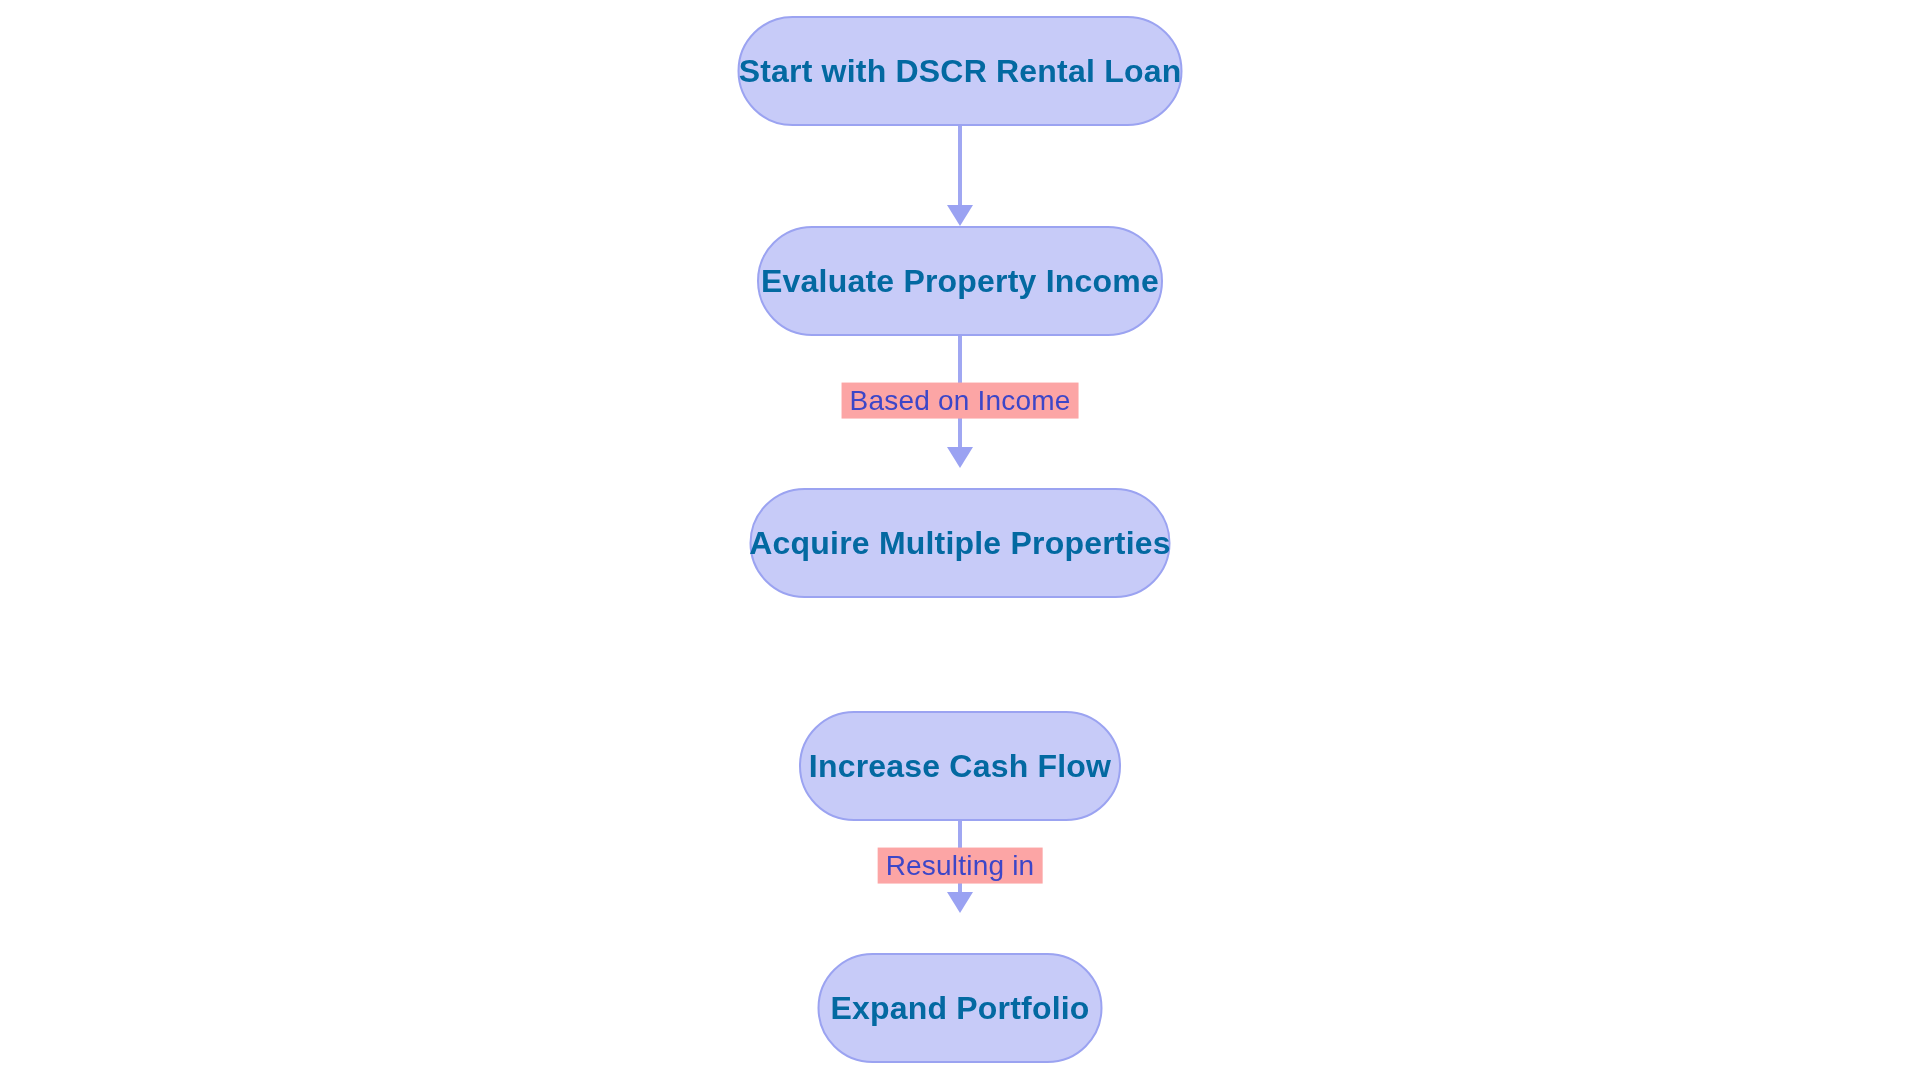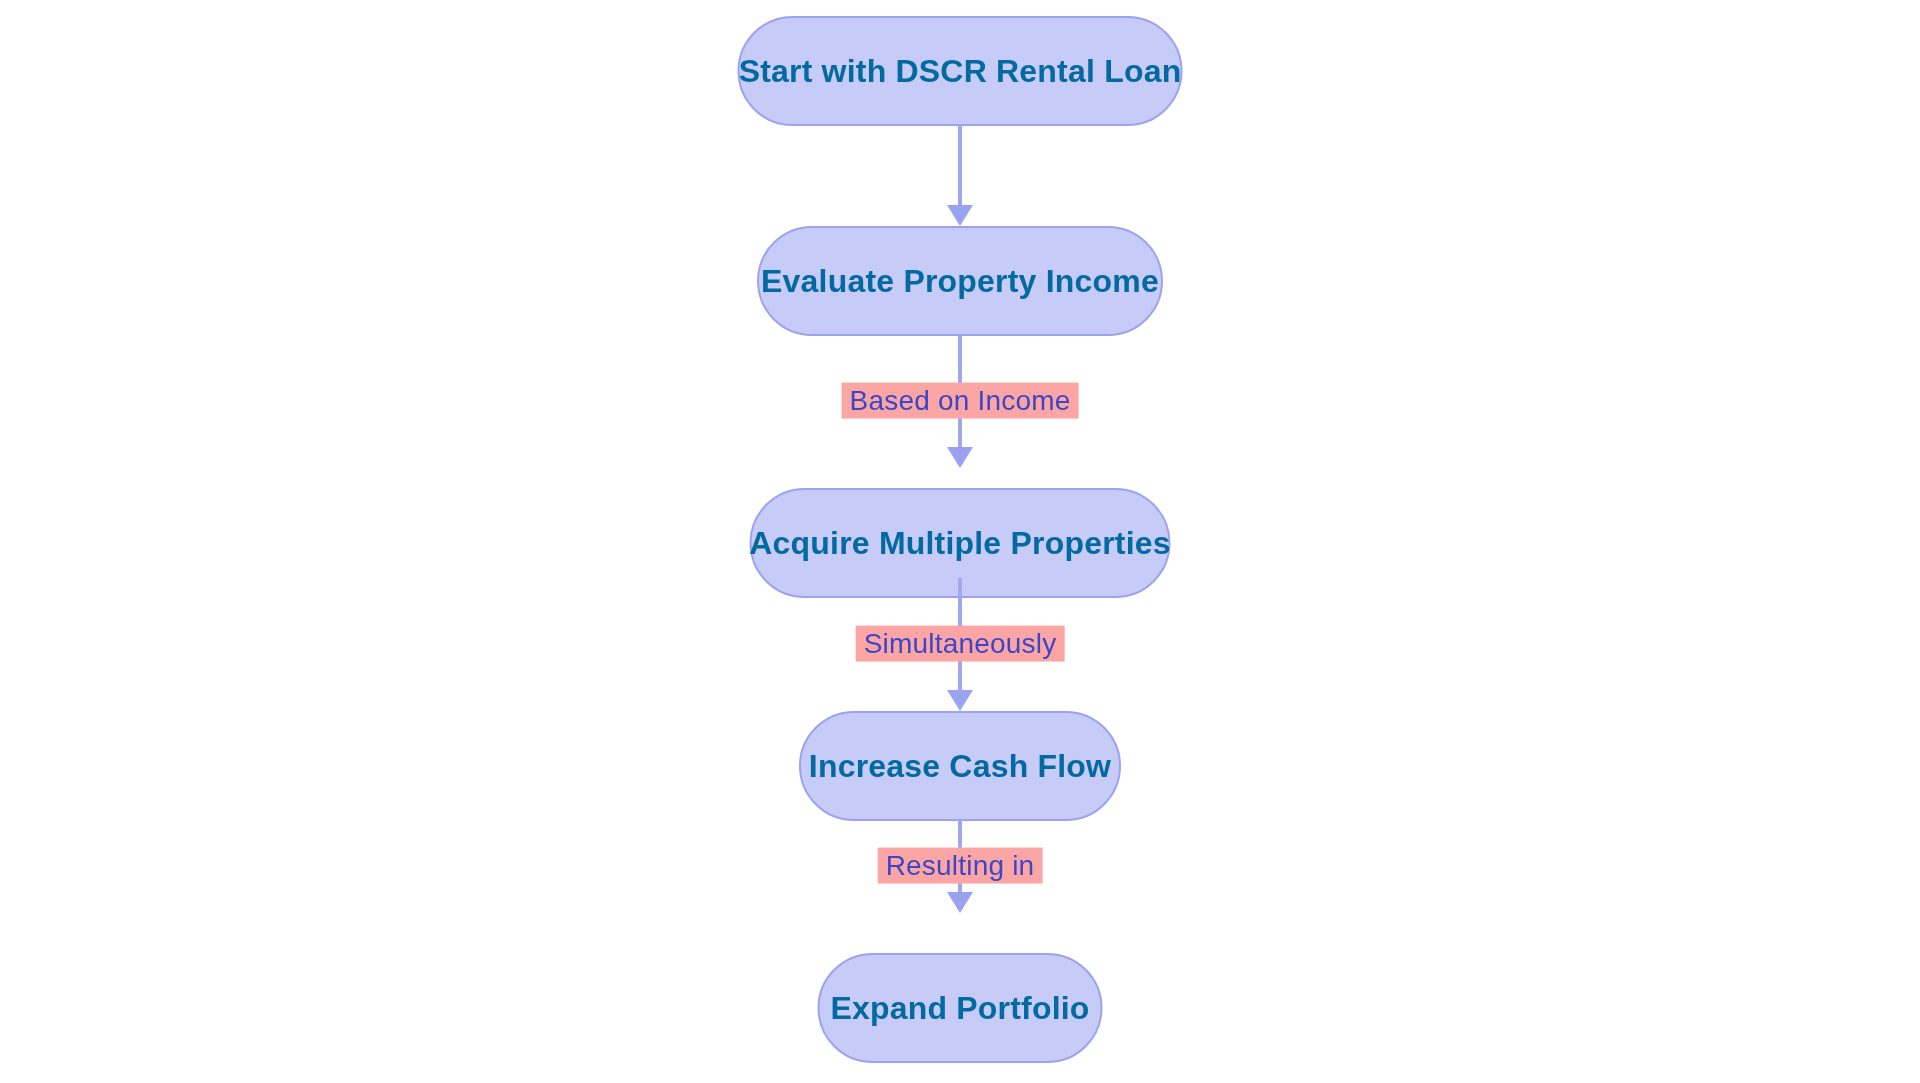--- a/index.html
+++ b/index.html
@@ -106,25 +106,20 @@
   <div class="edge e2">
     <div class="edge-line"></div>
     <div class="arrow-head"></div>
     <span class="edge-label">Based on Income</span>
   </div>
 
   <div class="node n3">
     <span class="node-label">Acquire Multiple Properties</span>
   </div>
 
-  <div class="edge e3">
-    <div class="edge-line"></div>
-    <div class="arrow-head"></div>
-    <span class="edge-label">Simultaneously</span>
-  </div>
 
   <div class="node n4">
     <span class="node-label">Increase Cash Flow</span>
   </div>
 
   <div class="edge e4">
     <div class="edge-line"></div>
     <div class="arrow-head"></div>
     <span class="edge-label">Resulting in</span>
   </div>

